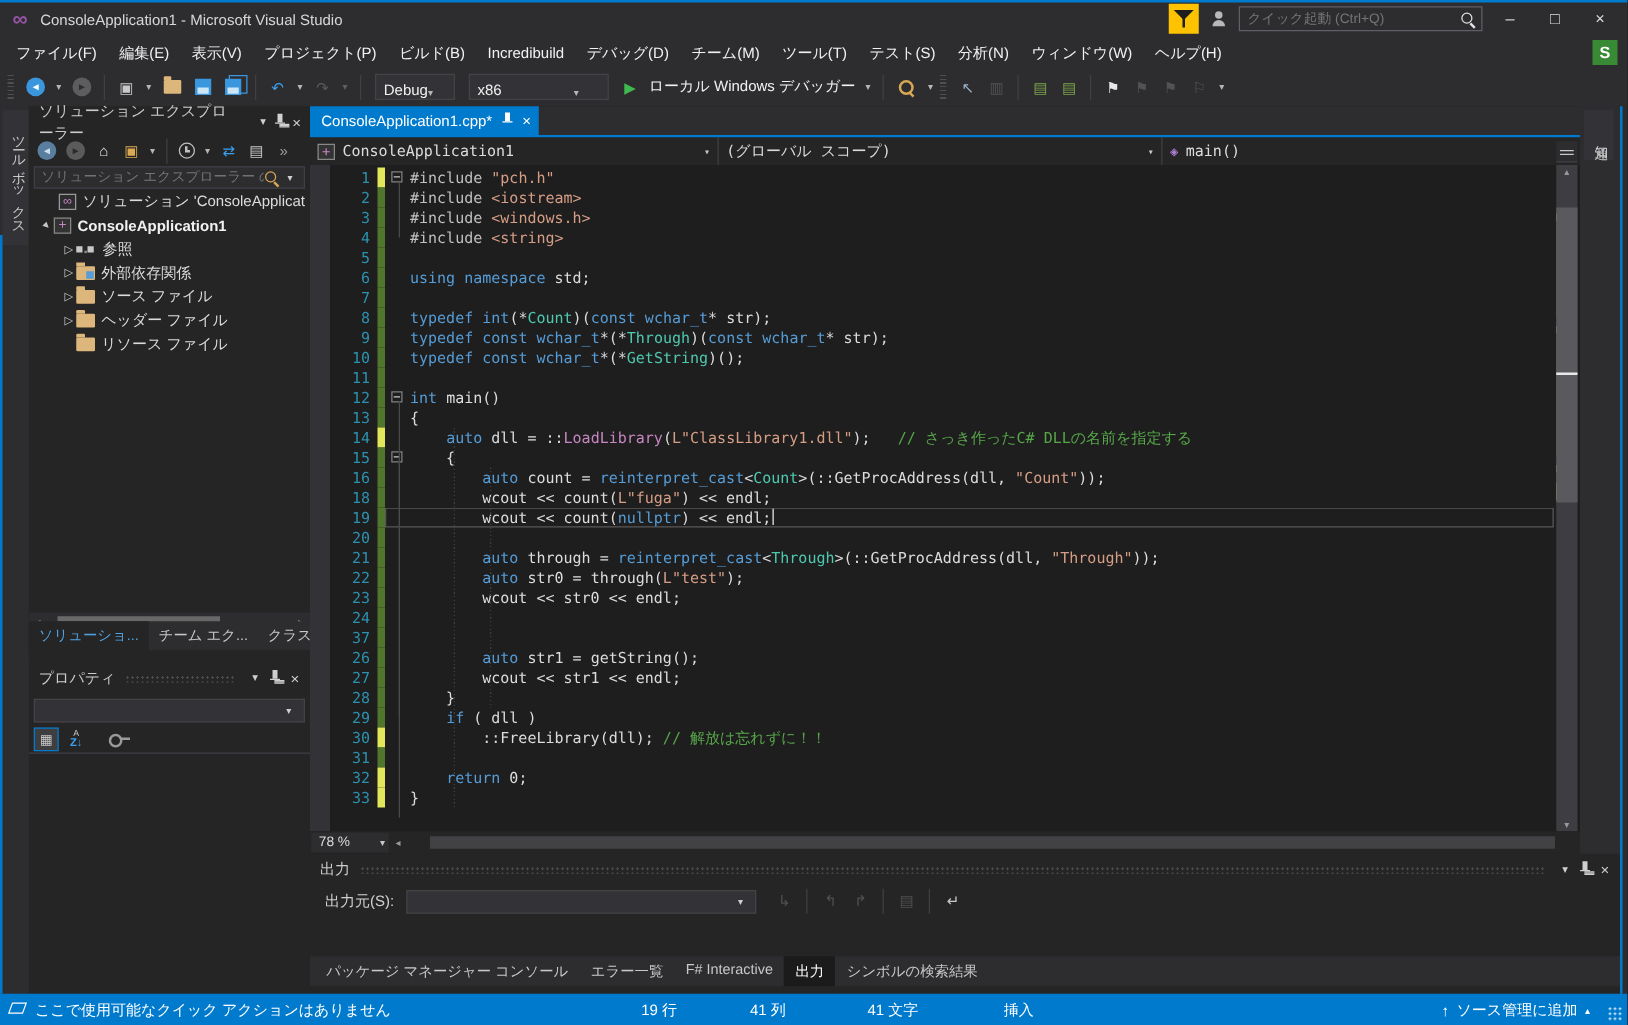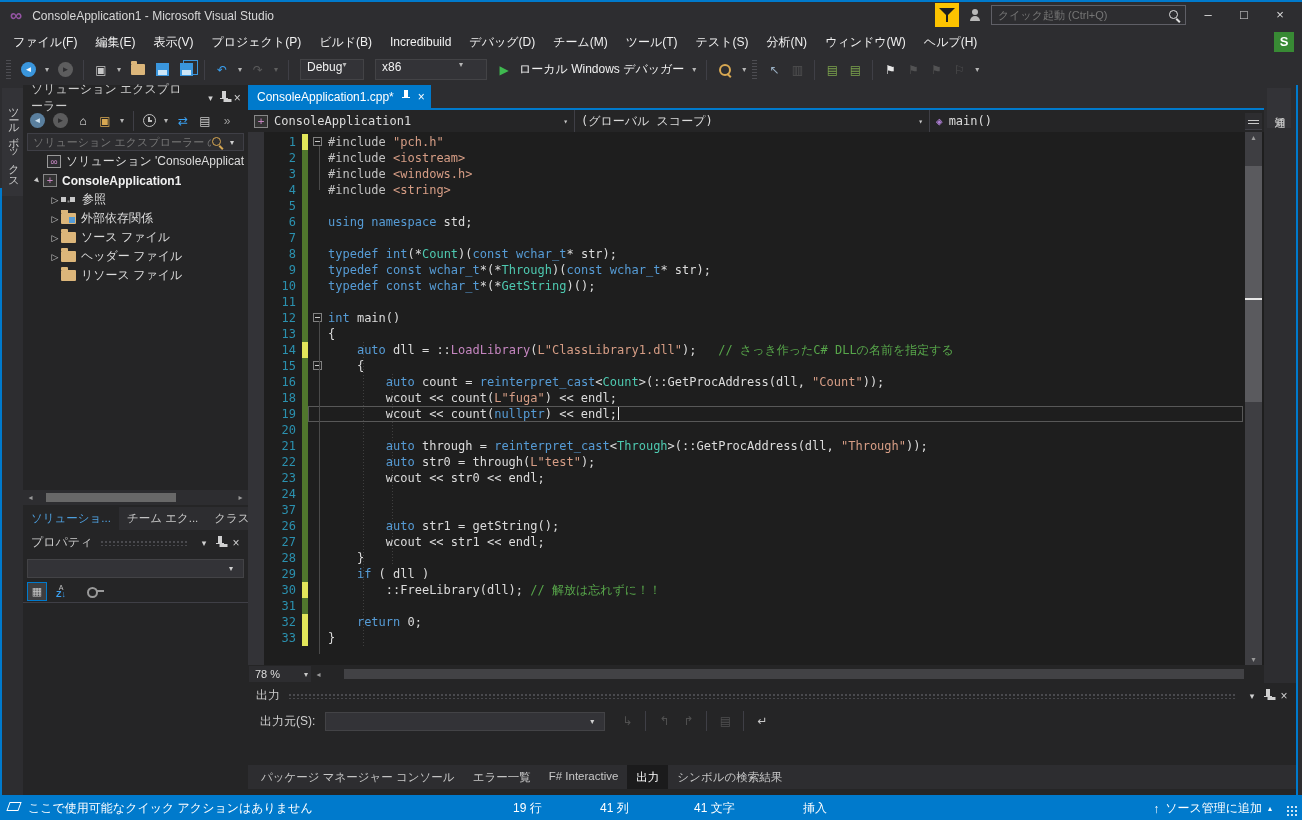--- a/index.html
+++ b/index.html
@@ -36,21 +36,21 @@
   
   #toolbar { position:absolute; left:0; top:54px; width:1302px; height:31px; display:flex; align-items:center; padding-left:6px; gap:3px; }
   .tb-ic { display:inline-flex; align-items:center; justify-content:center; width:20px; height:20px; font-size:12px; }
   .tb-ic.circ { width:15px; height:15px; border-radius:50%; font-size:8px; margin:0 3px; }
   .tb-ic.dis { opacity:.75; }
   .tb-caret { color:#b6b6b6; font-size:8px; width:10px; text-align:center; }
   .tb-caret.dis { color:#5f5f5f; }
   .tb-sep { width:1px; height:20px; background:#3f3f46; margin:0 4px; }
   .tb-grip { width:5px; height:20px; margin-right:4px;
     background:repeating-linear-gradient(to bottom,#4d4d52 0 1px,transparent 1px 3px); }
-  .tb-combo { height:21px; background:#333337; border:1px solid #434346; display:inline-flex; align-items:flex-start; padding:0 20px 0 6px; margin:0 4px; }
+  .tb-combo { height:21px; background:#333337; border:1px solid #434346; display:inline-flex; align-items:flex-end; padding:0 20px 0 6px; margin:0 4px; }
   .tb-combo-text { flex:1; color:#f1f1f1; font-size:12px; }
   .tb-label { color:#f1f1f1; font-size:12px; margin:0 2px; white-space:nowrap; }
   .ic-folder { width:14px; height:11px; background:#dcb67a; position:relative; display:inline-block; margin:0 4px; border-radius:1px; }
   .ic-folder::before { content:""; position:absolute; left:0; top:-3px; width:6px; height:3px; background:#dcb67a; border-radius:1px 1px 0 0; }
   .ic-floppy,.ic-floppy2 { width:13px; height:13px; background:#3a96dd; position:relative; display:inline-block; margin:0 4px; }
   .ic-floppy::after,.ic-floppy2::after { content:""; position:absolute; left:2px; bottom:1px; width:9px; height:5px; background:#cde6f7; }
   .ic-floppy2::before { content:""; position:absolute; left:3px; top:-3px; width:13px; height:13px; border:1px solid #3a96dd; }
   .ic-magfolder { position:relative; width:16px; height:14px; display:inline-block; margin:0 3px; color:#d8a852; }
   .ic-magfolder::before { content:""; position:absolute; left:2px; top:1px; width:8px; height:8px; border:2px solid currentColor; border-radius:50%; }
   .ic-magfolder::after { content:""; position:absolute; left:11px; top:10px; width:5px; height:2px; background:currentColor; transform:rotate(45deg); transform-origin:0 0; }
@@ -89,21 +89,21 @@
   .ti-refs::before { content:""; position:absolute; left:0; top:2px; width:5px; height:5px; background:#c8c8c8; }
   .ti-refs::after { content:""; position:absolute; right:2px; top:2px; width:5px; height:5px; background:#c8c8c8; box-shadow:-4px 2px 0 -1.5px #888; }
   .ti-folder { width:15px; height:11px; background:#dcb67a; border-radius:1px; }
   .ti-folder::before { content:""; position:absolute; left:0; top:-3px; width:7px; height:3px; background:#dcb67a; border-radius:1px 1px 0 0; }
   .ti-extdep { width:15px; height:11px; background:#dcb67a; border-radius:1px; }
   .ti-extdep::before { content:""; position:absolute; left:0; top:-3px; width:7px; height:3px; background:#dcb67a; }
   .ti-extdep::after { content:""; position:absolute; right:1px; bottom:1px; width:6px; height:6px; background:#569cd6; }
   #explorer-hscroll { position:absolute; left:0; top:405px; width:225px; height:15px; background:#2d2d30; display:flex; align-items:center; }
   .sb-arrow { width:15px; text-align:center; color:#999; font-size:8px; }
   #explorer-hthumb { width:130px; height:9px; background:#686868; margin-left:8px; }
-  #explorer-tabs { position:absolute; left:0; top:422px; width:225px; height:23px; display:flex; background:#2d2d30; }
+  #explorer-tabs { position:absolute; left:0; top:412px; width:225px; height:23px; display:flex; background:#2d2d30; }
   .ptab { padding:4px 8px; color:#c8c8c8; white-space:nowrap; font-size:11.5px; }
   .ptab.active { background:#252526; color:#4fa3e3; }
 
   
   #properties { position:absolute; left:23px; top:530px; width:225px; height:265px; background:#252526; }
   #prop-combo { margin:4px 4px 0 4px; height:19px; background:#333337; border:1px solid #434346; display:flex; align-items:center; justify-content:flex-end; padding-right:4px; }
   #prop-toolbar { height:25px; display:flex; align-items:center; gap:4px; padding:2px 0 0 4px; border-bottom:1px solid #3f3f46; }
   .prop-ic { width:20px; height:19px; display:inline-flex; align-items:center; justify-content:center; color:#c5c5c5; font-size:11px; }
   .prop-ic.sel { border:1px solid #007acc; background:#3e3e40; }
   .az { font-size:7px; line-height:7px; color:#c5c5c5; text-align:center; }

